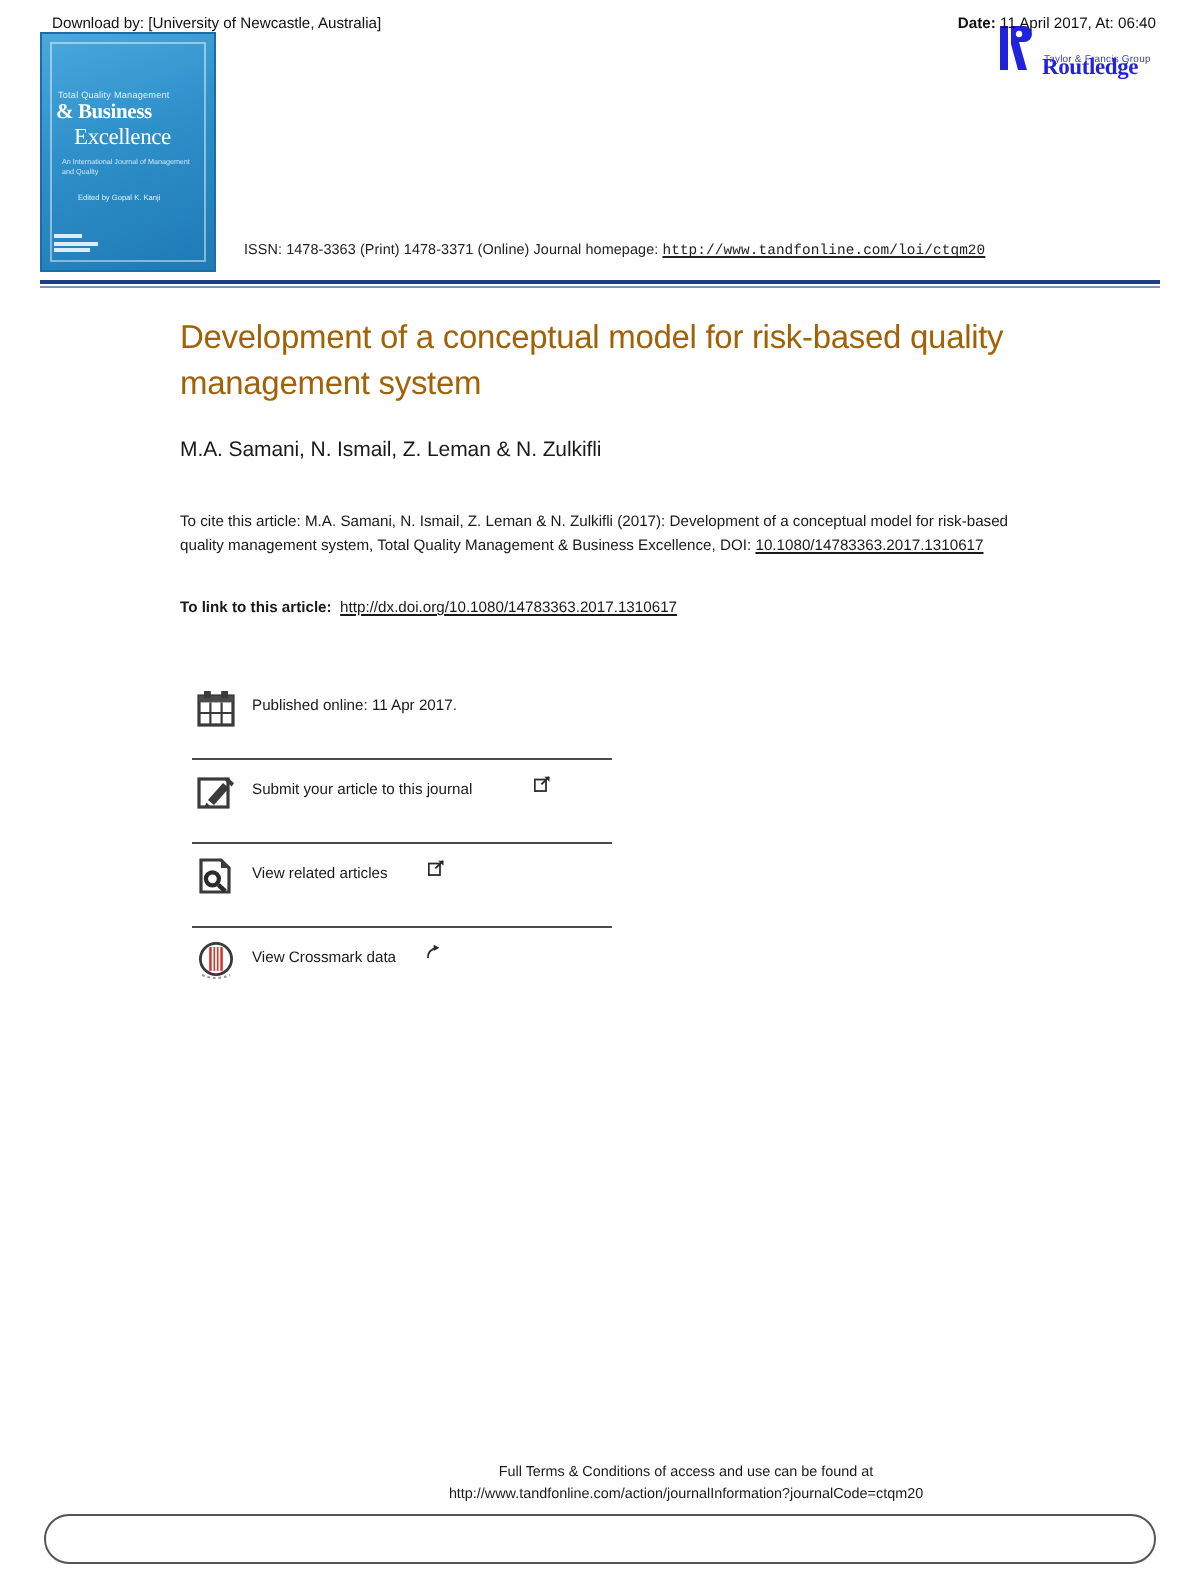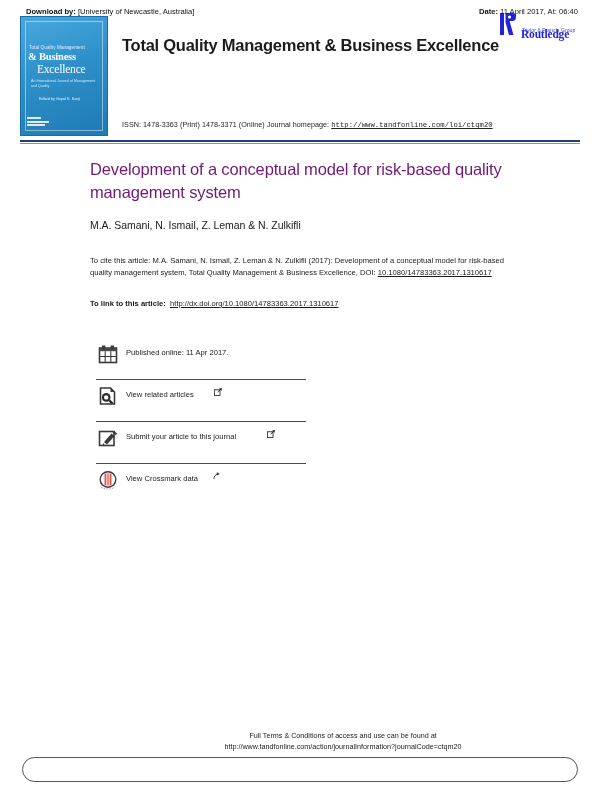--- a/index.html
+++ b/index.html
@@ -184,21 +184,21 @@
 
   
   .article-title {
     position: absolute;
     left: 90px;
     top: 158px;
     width: 430px;
     font-size: 16.5px;
     font-weight: normal;
     line-height: 23px;
-    color: #701a75;
+    color: #a16207;
     letter-spacing: -0.15px;
   }
 
   .authors {
     position: absolute;
     left: 90px;
     top: 219px;
     width: 430px;
     font-size: 10.5px;
     color: #1a1a1a;
@@ -300,21 +300,21 @@
     box-sizing: border-box;
   }
   .download-left {
     position: absolute;
     left: 26px;
     top: 7px;
     font-size: 7.6px;
     color: #111111;
     white-space: nowrap;
   }
-  .download-left .lead { font-weight: bold; }
+  .download-left .lead { font-weight: normal; }
   .download-right {
     position: absolute;
     right: 22px;
     top: 7px;
     font-size: 7.6px;
     color: #111111;
     white-space: nowrap;
     margin-left: 44px;
   }
   .download-right .lead { font-weight: bold; }
@@ -331,21 +331,20 @@
     <div class="cover-title-2">Excellence</div>
     <div class="cover-sub">An International Journal of Management and Quality</div>
     <div class="cover-editor">Edited by Gopal K. Kanji</div>
     <div class="cover-pub">
       <div class="bar w1"></div>
       <div class="bar w2"></div>
       <div class="bar w3"></div>
     </div>
   </div>
 
-  <div class="journal-title">Total Quality Management &amp; Business Excellence</div>
 
   <div class="routledge">
     <svg class="routledge-mark" viewBox="0 0 16 22">
       <rect x="0" y="0" width="4" height="22" fill="#2222dd"></rect>
       <path d="M5.5 0 H12 a4 4 0 0 1 0 8 H9.5 l4 14 H9 L5.5 9 Z" fill="#2222dd"></path>
       <circle cx="9.5" cy="4" r="1.6" fill="#ffffff"></circle>
     </svg>
     <div class="routledge-word">Routledge</div>
     <div class="routledge-tag">Taylor &amp; Francis Group</div>
   </div>
@@ -375,44 +374,44 @@
       <line x1="7.2" y1="7.2" x2="7.2" y2="18.5" stroke="#3a3a3a" stroke-width="1.1"></line>
       <line x1="12.8" y1="7.2" x2="12.8" y2="18.5" stroke="#3a3a3a" stroke-width="1.1"></line>
       <line x1="1.5" y1="12.5" x2="18.5" y2="12.5" stroke="#3a3a3a" stroke-width="1.1"></line>
     </svg>
     <div class="action-label">Published online: 11 Apr 2017.</div>
     <div class="action-divider"></div>
   </div>
 
   <div class="action-row">
     <svg class="icon-box" viewBox="0 0 20 20">
+      <rect x="1.5" y="3.5" width="14.5" height="14" fill="#ffffff" stroke="#3a3a3a" stroke-width="1.6"></rect>
+      <path d="M6 14 L13.5 5.5 L16.5 8 L9 16.5 Z" fill="#3a3a3a"></path>
+      <path d="M14.5 4.2 L17.8 7.2 L19 5.6 L16.2 3 Z" fill="#3a3a3a"></path>
+      <path d="M5.2 15.2 L4.3 17.5 L6.8 16.8 Z" fill="#3a3a3a"></path>
+    </svg>
+    <div class="action-label">Submit your article to this journal</div>
+    <svg class="ext-icon" style="left:171px" viewBox="0 0 10 10">
+      <rect x="0.5" y="2.2" width="7" height="7.2" fill="none" stroke="#2a2a2a" stroke-width="1.1"></rect>
+      <path d="M4.6 5.2 L9.4 0.6" stroke="#2a2a2a" stroke-width="1.2"></path>
+      <path d="M6.4 0.4 H9.7 V3.6 Z" fill="#2a2a2a"></path>
+    </svg>
+    <div class="action-divider"></div>
+  </div>
+
+  <div class="action-row">
+    <svg class="icon-box" viewBox="0 0 20 20">
       <path d="M2.5 2 H12.5 L16.5 6 V18 H2.5 Z" fill="#ffffff" stroke="#3a3a3a" stroke-width="1.6"></path>
       <path d="M12.5 2 L16.5 6 H12.5 Z" fill="#3a3a3a"></path>
       <circle cx="8.2" cy="11.4" r="4.3" fill="#2a2a2a"></circle>
       <circle cx="8.2" cy="11.4" r="2.2" fill="#ffffff"></circle>
       <line x1="11.2" y1="14.4" x2="14.6" y2="17.6" stroke="#2a2a2a" stroke-width="2.2"></line>
     </svg>
     <div class="action-label">View related articles</div>
     <svg class="ext-icon" style="left:118px" viewBox="0 0 10 10">
-      <rect x="0.5" y="2.2" width="7" height="7.2" fill="none" stroke="#2a2a2a" stroke-width="1.1"></rect>
-      <path d="M4.6 5.2 L9.4 0.6" stroke="#2a2a2a" stroke-width="1.2"></path>
-      <path d="M6.4 0.4 H9.7 V3.6 Z" fill="#2a2a2a"></path>
-    </svg>
-    <div class="action-divider"></div>
-  </div>
-
-  <div class="action-row">
-    <svg class="icon-box" viewBox="0 0 20 20">
-      <rect x="1.5" y="3.5" width="14.5" height="14" fill="#ffffff" stroke="#3a3a3a" stroke-width="1.6"></rect>
-      <path d="M6 14 L13.5 5.5 L16.5 8 L9 16.5 Z" fill="#3a3a3a"></path>
-      <path d="M14.5 4.2 L17.8 7.2 L19 5.6 L16.2 3 Z" fill="#3a3a3a"></path>
-      <path d="M5.2 15.2 L4.3 17.5 L6.8 16.8 Z" fill="#3a3a3a"></path>
-    </svg>
-    <div class="action-label">Submit your article to this journal</div>
-    <svg class="ext-icon" style="left:171px" viewBox="0 0 10 10">
       <rect x="0.5" y="2.2" width="7" height="7.2" fill="none" stroke="#2a2a2a" stroke-width="1.1"></rect>
       <path d="M4.6 5.2 L9.4 0.6" stroke="#2a2a2a" stroke-width="1.2"></path>
       <path d="M6.4 0.4 H9.7 V3.6 Z" fill="#2a2a2a"></path>
     </svg>
     <div class="action-divider"></div>
   </div>
 
   <div class="action-row">
     <svg class="icon-box" viewBox="0 0 20 20">
       <circle cx="10" cy="9.5" r="7.8" fill="#ffffff" stroke="#3a3a3a" stroke-width="1.4"></circle>

